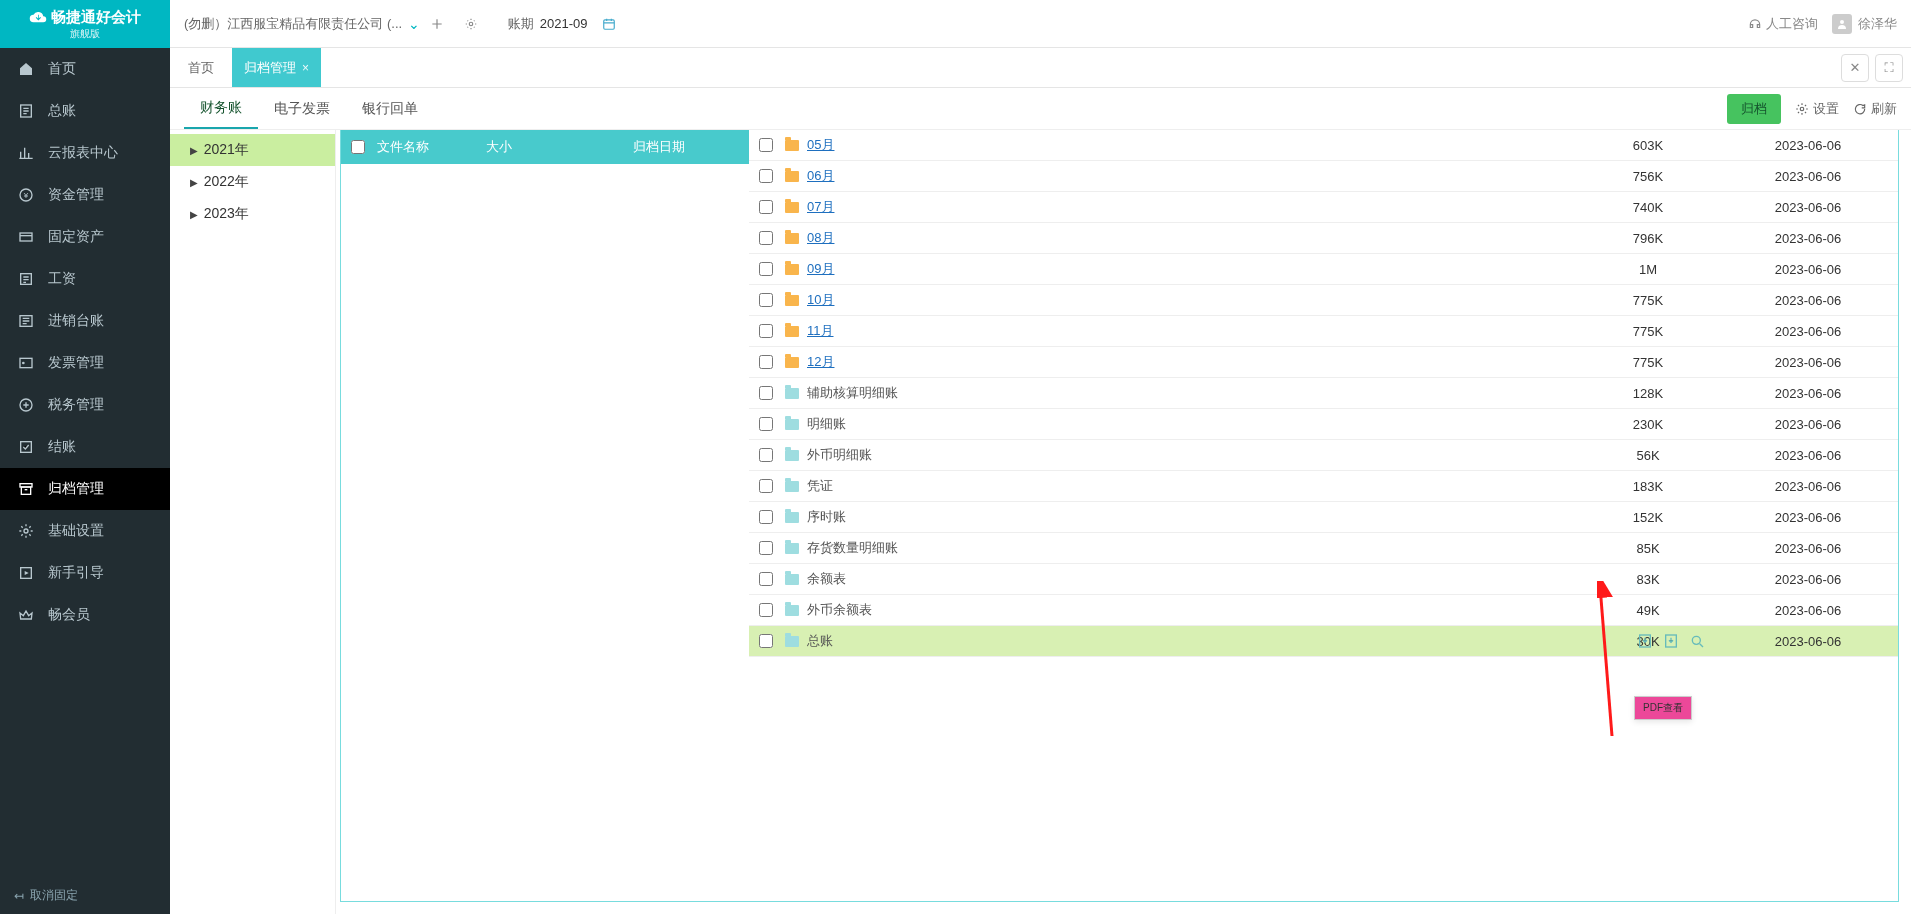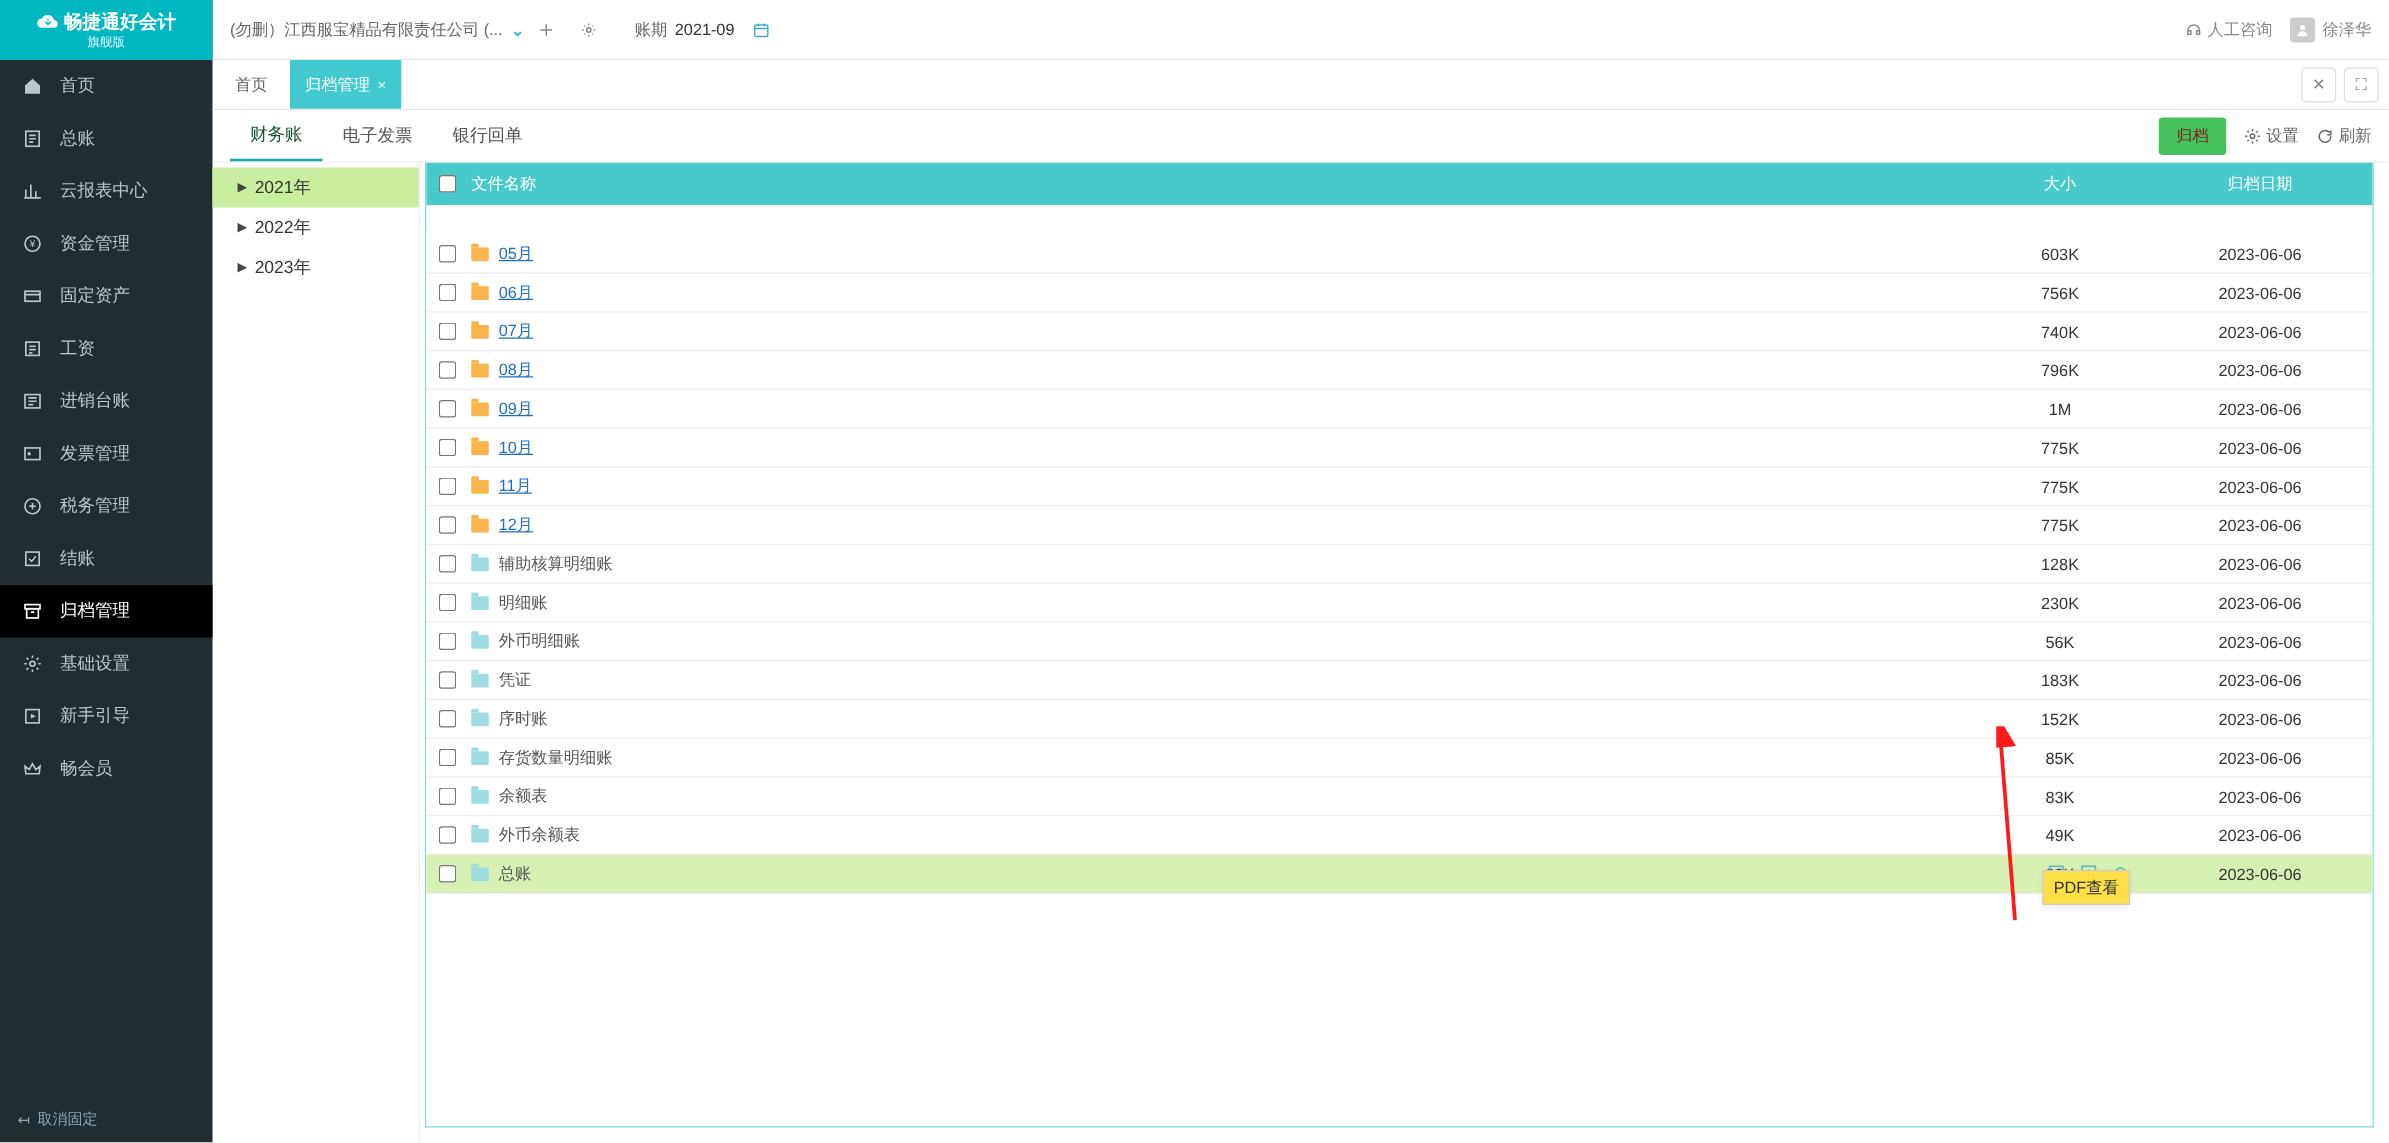--- a/index.html
+++ b/index.html
@@ -44,54 +44,54 @@
 
   
   .content { flex: 1; display: flex; flex-direction: column; padding: 0; }
 
   
   .subtoolbar { height: 42px; display: flex; align-items: center; border-bottom: 1px solid #eee; padding: 0 14px; }
   .subtabs { display: flex; align-items: center; height: 100%; }
   .subtab { padding: 0 16px; height: 100%; display: flex; align-items: center; cursor: pointer; color: #555; font-size: 14px; }
   .subtab.active { color: #14532d; border-bottom: 2px solid #19a6ad; }
   .toolbar-right { margin-left: auto; display: flex; align-items: center; }
-  .btn-primary { background: #46c35f; color: #7f1d1d; border: none; padding: 6px 14px; border-radius: 3px; cursor: pointer; font-size: 13px; }
+  .btn-primary { background: #46c35f; color: #14532d; border: none; padding: 6px 14px; border-radius: 3px; cursor: pointer; font-size: 13px; }
   .toolbar-link { display: flex; align-items: center; margin-left: 14px; color: #666; cursor: pointer; font-size: 13px; }
   .toolbar-link svg { margin-right: 4px; }
 
   
   .body-split { flex: 1; display: flex; min-height: 0; }
   .year-tree { width: 166px; border-right: 1px solid #eee; padding-top: 4px; }
   .year-item { padding: 7px 20px; display: flex; align-items: center; font-size: 14px; cursor: pointer; }
   .year-item.active { background: #caeea0; }
   .year-item .arrow { margin-right: 6px; font-size: 10px; color: #444; }
 
   .file-panel { flex: 1; display: flex; flex-direction: column; min-width: 0; padding: 0 12px 12px 4px; }
 
   
-  .tbl { display: flex; flex-direction: column; flex: 1; border: 1px solid #78dcde; border-top: none; overflow: hidden; gap: 24px; }
+  .tbl { display: flex; flex-direction: row; flex: 1; border: 1px solid #78dcde; border-top: none; overflow: hidden; }
   .tbl-head { display: flex; background: #48cacc; color: #fff; height: 34px; align-items: center; font-size: 13px; }
   .tbl .row { display: flex; align-items: center; height: 31px; border-bottom: 1px solid #eee; font-size: 13px; position: relative; }
   .row.highlight { background: #d8f0b3; }
   .col-cb { width: 34px; display: flex; justify-content: center; }
   .col-name { flex: 1; display: flex; align-items: center; padding-left: 2px; }
   .col-size { width: 140px; text-align: center; }
   .col-date { width: 180px; text-align: center; }
   .folder-icon { width: 14px; height: 11px; background: #f9b54c; border-radius: 1px; position: relative; margin-right: 8px; }
   .folder-icon::before { content: ""; position: absolute; top: -3px; left: 0; width: 6px; height: 3px; background: #f9b54c; border-radius: 1px 1px 0 0; }
   .folder-icon.pale { background: #9edde0; }
   .folder-icon.pale::before { background: #9edde0; }
   .file-link { color: #1e6fbf; text-decoration: underline; cursor: pointer; }
   .file-name-plain { color: #555; }
   input[type=checkbox] { width: 14px; height: 14px; }
 
   .row-actions { position: absolute; right: 192px; display: flex; align-items: center; gap: 8px; }
   .row-actions .ai { width: 18px; height: 18px; display: inline-flex; align-items: center; justify-content: center; color: #7aa; cursor: pointer; }
 
-  .tooltip { position: absolute; background: #fde047; border: 1px solid #ccc; padding: 4px 8px; font-size: 13px; box-shadow: 0 2px 6px rgba(0,0,0,.1); z-index: 20; }
+  .tooltip { position: absolute; background: #ec4899; border: 1px solid #ccc; padding: 4px 8px; font-size: 10px; box-shadow: 0 2px 6px rgba(0,0,0,.1); z-index: 20; }
 
   
   .red-arrow { position: absolute; left: 1597px; top: 581px; pointer-events: none; z-index: 50; }
 
   .tbl-body { flex:1; overflow:auto; background:#fff; }
 </style>
 </head>
 <body>
 <div class="app">
 

